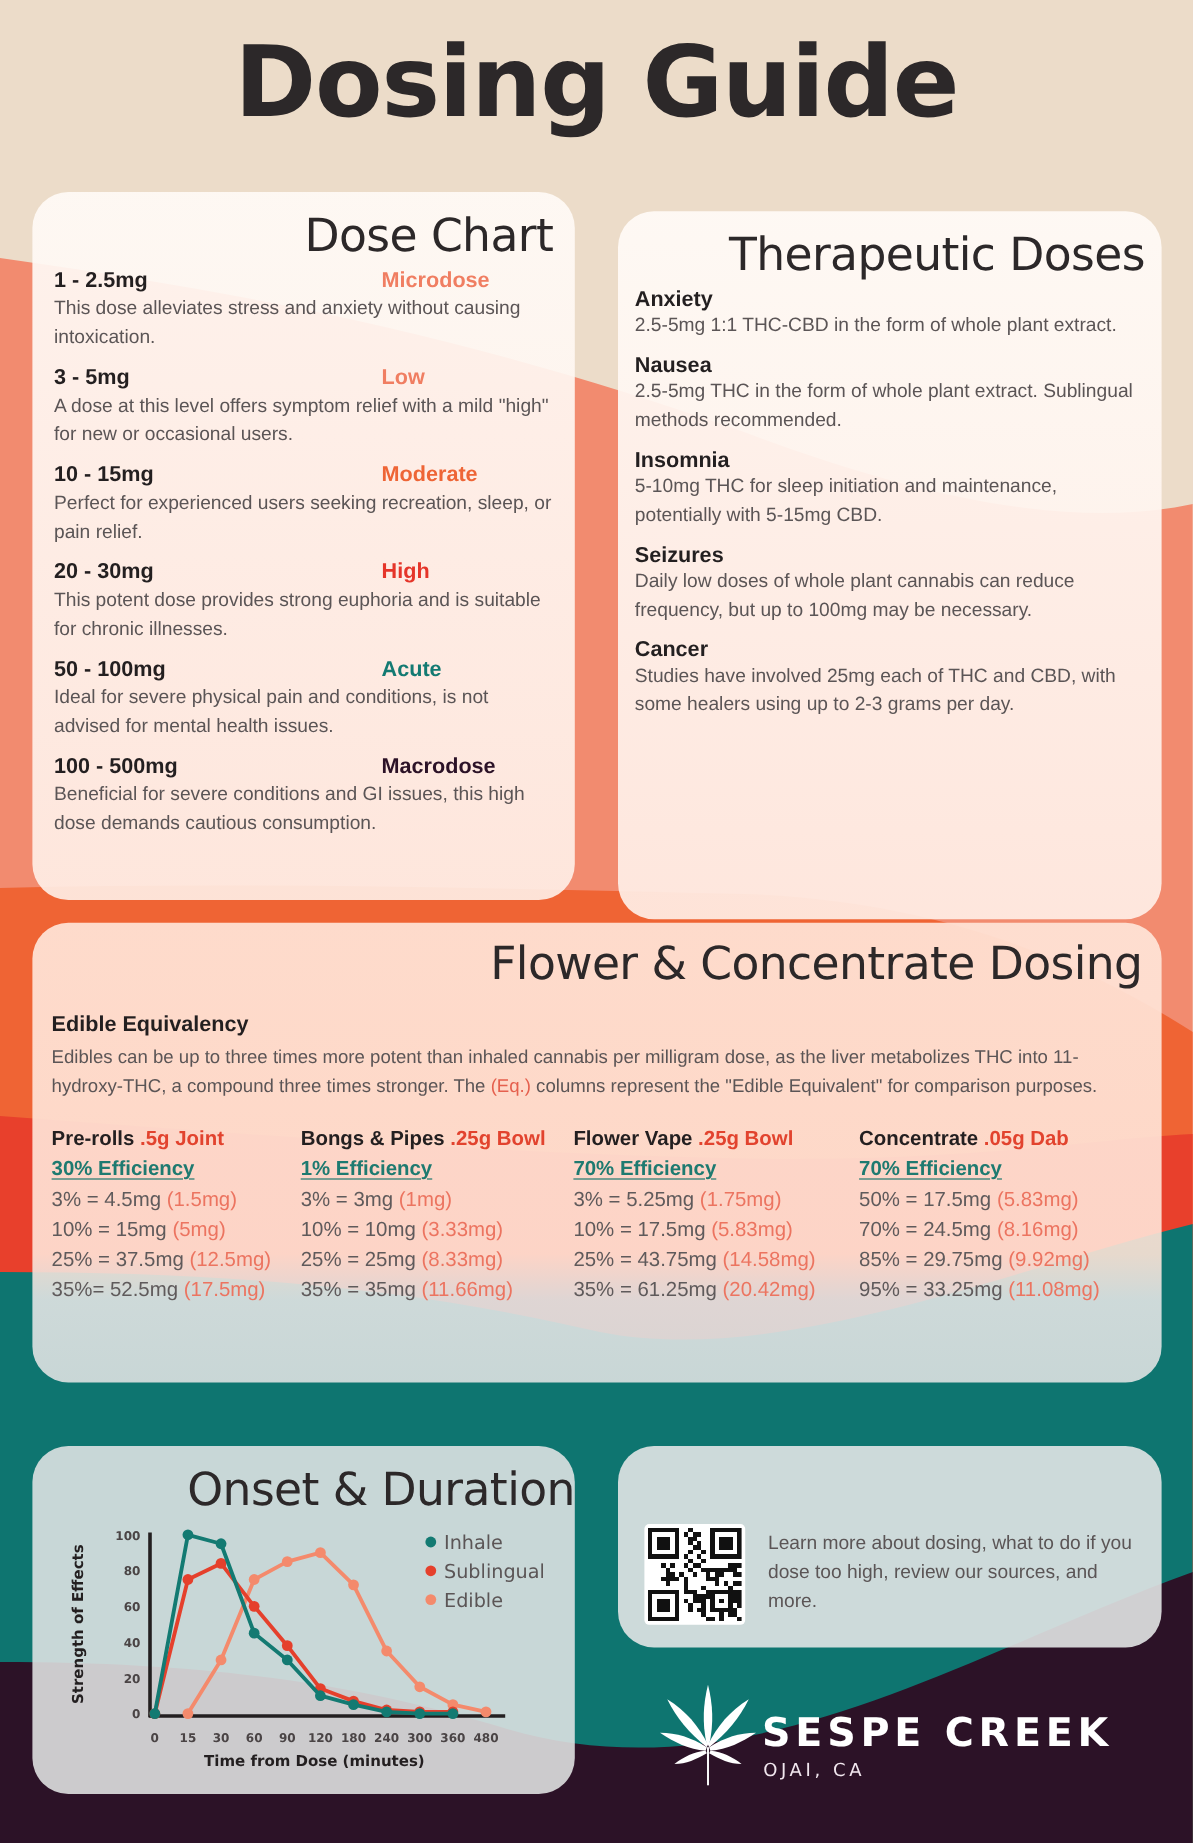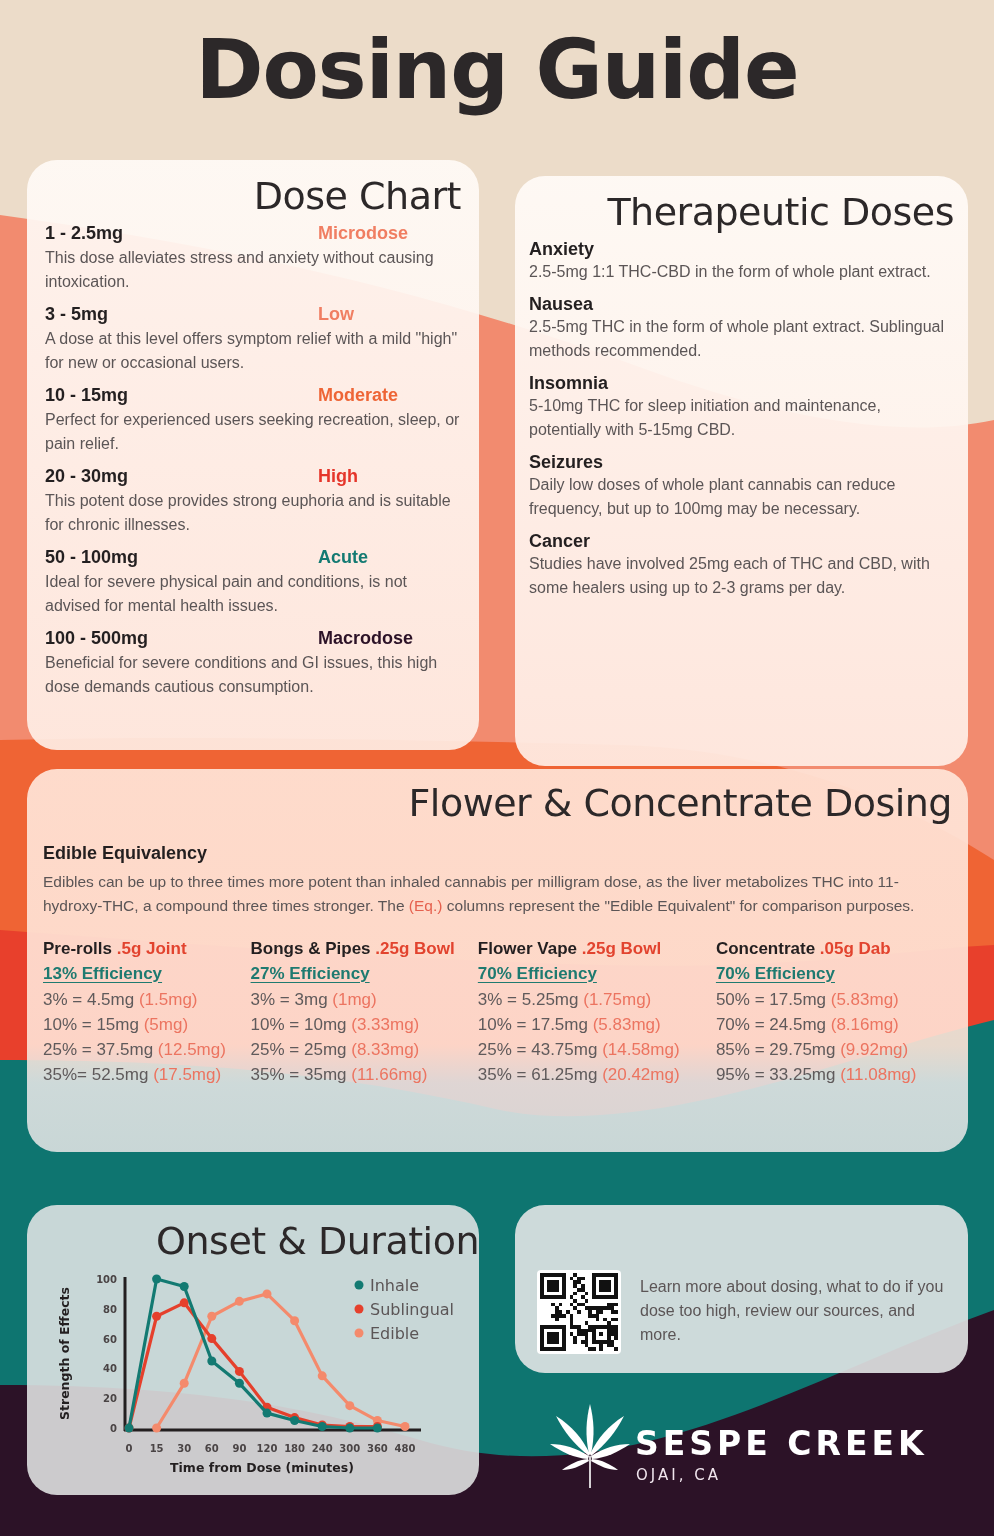--- a/index.html
+++ b/index.html
@@ -151,29 +151,29 @@
   </div>
 </section>
 
 <section class="card" id="flower-card">
   <h2>Flower &amp; Concentrate Dosing</h2>
   <div class="eq-title">Edible Equivalency</div>
   <p class="eq-desc"><span>Edibles can be up to three times more potent than inhaled cannabis per milligram dose, as the liver metabolizes THC into 11-hydroxy-THC, a compound three times stronger. The </span><span class="eq-hl">(Eq.)</span><span> columns represent the "Edible Equivalent" for comparison purposes.</span></p>
   <div class="methods">
     <div class="method">
       <div class="m-head"><span class="m-name">Pre-rolls</span> <span class="m-size">.5g Joint</span></div>
-      <div class="m-eff">13% Efficiency</div>
+      <div class="m-eff">30% Efficiency</div>
       <div class="m-row"><span>3% = 4.5mg</span> <span class="m-eq">(1.5mg)</span></div>
       <div class="m-row"><span>10% = 15mg</span> <span class="m-eq">(5mg)</span></div>
       <div class="m-row"><span>25% = 37.5mg</span> <span class="m-eq">(12.5mg)</span></div>
       <div class="m-row"><span>35%= 52.5mg</span> <span class="m-eq">(17.5mg)</span></div>
     </div>
     <div class="method">
       <div class="m-head"><span class="m-name">Bongs &amp; Pipes</span> <span class="m-size">.25g Bowl</span></div>
-      <div class="m-eff">27% Efficiency</div>
+      <div class="m-eff">1% Efficiency</div>
       <div class="m-row"><span>3% = 3mg</span> <span class="m-eq">(1mg)</span></div>
       <div class="m-row"><span>10% = 10mg</span> <span class="m-eq">(3.33mg)</span></div>
       <div class="m-row"><span>25% = 25mg</span> <span class="m-eq">(8.33mg)</span></div>
       <div class="m-row"><span>35% = 35mg</span> <span class="m-eq">(11.66mg)</span></div>
     </div>
     <div class="method">
       <div class="m-head"><span class="m-name">Flower Vape</span> <span class="m-size">.25g Bowl</span></div>
       <div class="m-eff">70% Efficiency</div>
       <div class="m-row"><span>3% = 5.25mg</span> <span class="m-eq">(1.75mg)</span></div>
       <div class="m-row"><span>10% = 17.5mg</span> <span class="m-eq">(5.83mg)</span></div>

